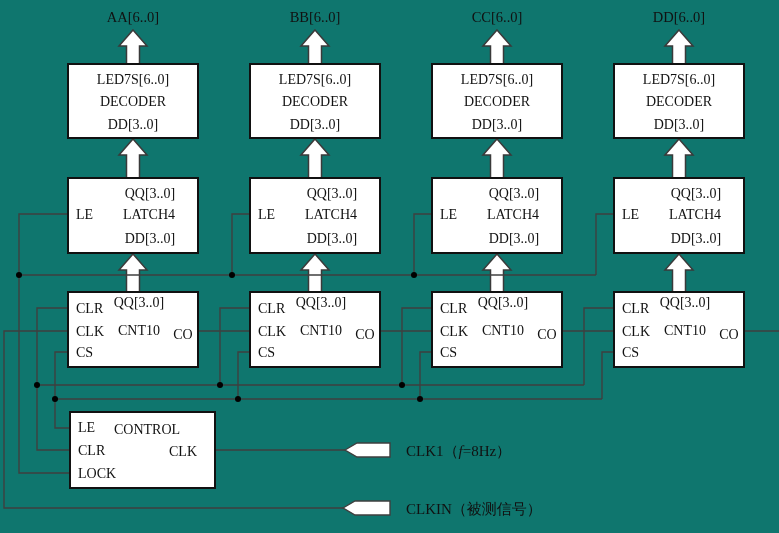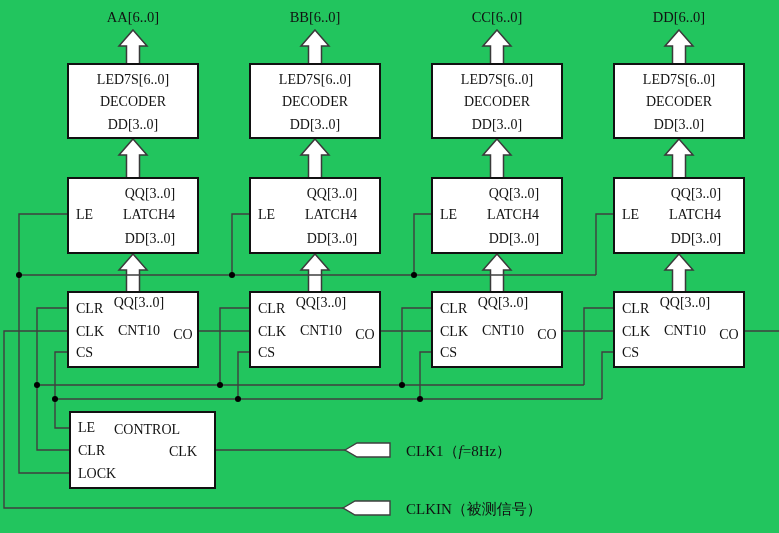--- a/index.html
+++ b/index.html
@@ -1,16 +1,16 @@
 <!DOCTYPE html>
 <html><head>
 <meta charset="utf-8">
 <style>
   html,body{margin:0;padding:0;background:#ffffff;}
-  .stage{position:relative;width:779px;height:533px;background:#22c55e;overflow:hidden;text-align:center;}
+  .stage{position:relative;width:779px;height:533px;background:#0f766e;overflow:hidden;text-align:center;}
   svg{display:block;}
   text{font-family:"Liberation Serif","DejaVu Serif",serif;fill:#111111;}
   .blk-label{font-size:14px;}
   .bus-label{font-size:14.5px;}
   .port-label{font-size:15px;}
   .pin{font-size:14px;}
   rect.block{fill:#ffffff;stroke:#111111;stroke-width:2;}
   polygon.busarrow{fill:#ffffff;stroke:#3a3a3a;stroke-width:1.5;}
   polygon.port{fill:#ffffff;stroke:#3f3f3f;stroke-width:1.4;}
   g.wires path{fill:none;stroke-width:1.4;}

